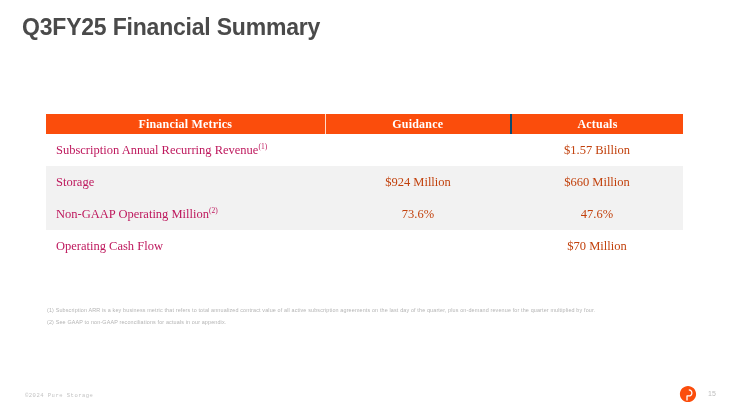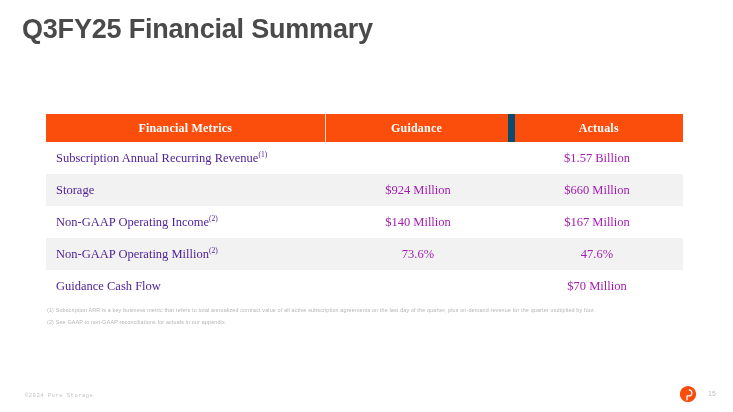--- a/index.html
+++ b/index.html
@@ -18,21 +18,21 @@
     position: relative;
     width: 733px;
     height: 412px;
     background: #ffffff;
   }
   .slide-title {
     position: absolute;
     left: 22px;
     top: 14px;
     font-family: "Liberation Sans", sans-serif;
-    font-size: 27px;
+    font-size: 23px;
     font-weight: bold;
     color: #4a4a4a;
     letter-spacing: -0.2px;
     white-space: nowrap;
   }
   .table-wrap {
     position: absolute;
     left: 46px;
     top: 114px;
     width: 637px;
@@ -45,50 +45,50 @@
   table.fin-table col.c-metric { width: 279px; }
   table.fin-table col.c-guidance { width: 186px; }
   table.fin-table col.c-actuals { width: 172px; }
 
   thead th {
     background: #fb4d0c;
     color: #ffffff;
     font-family: "Liberation Serif", serif;
     font-weight: bold;
     font-size: 12px;
-    height: 28px;
+    height: 20px;
     padding: 0;
     text-align: center;
     vertical-align: middle;
     letter-spacing: 0.2px;
   }
   thead th.th-metric { border-right: 1px solid #ffd9c8; }
-  thead th.th-guidance { border-right: 7px solid #0c4a6e; }
+  thead th.th-guidance { border-right: 2px solid #0c4a6e; }
 
   tbody td {
     font-family: "Liberation Serif", serif;
     font-size: 12.5px;
     color: #333333;
     height: 32px;
     padding: 0;
     vertical-align: middle;
     background: #ffffff;
   }
   tbody tr.alt td {
     background: #f2f2f2;
   }
   td.metric {
     text-align: left;
     padding-left: 10px;
-    color: #4c1d95;
+    color: #be185d;
     margin-top: 16px;
   }
   td.num {
     text-align: center;
-    color: #a21caf;
+    color: #c2410c;
   }
   sup.fn {
     font-size: 7.5px;
     vertical-align: super;
     line-height: 0;
   }
 
   .footnotes {
     position: absolute;
     left: 47px;
@@ -154,32 +154,27 @@
         <tr>
           <td class="metric"><span>Subscription Annual Recurring Revenue</span><sup class="fn">(1)</sup></td>
           <td class="num"></td>
           <td class="num">$1.57 Billion</td>
         </tr>
         <tr class="alt">
           <td class="metric"><span>Storage</span><sup class="fn"></sup></td>
           <td class="num">$924 Million</td>
           <td class="num">$660 Million</td>
         </tr>
-        <tr>
-          <td class="metric"><span>Non-GAAP Operating Income</span><sup class="fn">(2)</sup></td>
-          <td class="num">$140 Million</td>
-          <td class="num">$167 Million</td>
-        </tr>
         <tr class="alt">
           <td class="metric"><span>Non-GAAP Operating Million</span><sup class="fn">(2)</sup></td>
           <td class="num">73.6%</td>
           <td class="num">47.6%</td>
         </tr>
         <tr>
-          <td class="metric"><span>Guidance Cash Flow</span><sup class="fn"></sup></td>
+          <td class="metric"><span>Operating Cash Flow</span><sup class="fn"></sup></td>
           <td class="num"></td>
           <td class="num">$70 Million</td>
         </tr>
       </tbody>
     </table>
   </div>
 
   <div class="footnotes">
     <div class="footnote">(1) Subscription ARR is a key business metric that refers to total annualized contract value of all active subscription agreements on the last day of the quarter, plus on-demand revenue for the quarter multiplied by four.</div>
     <div class="footnote">(2) See GAAP to non-GAAP reconciliations for actuals in our appendix.</div>

